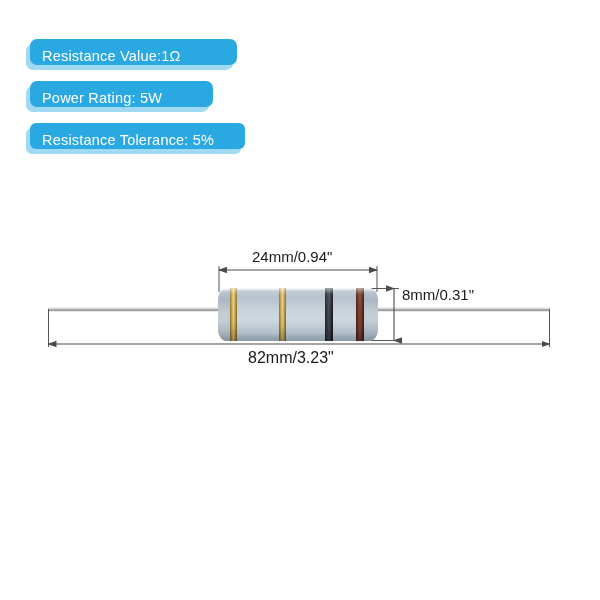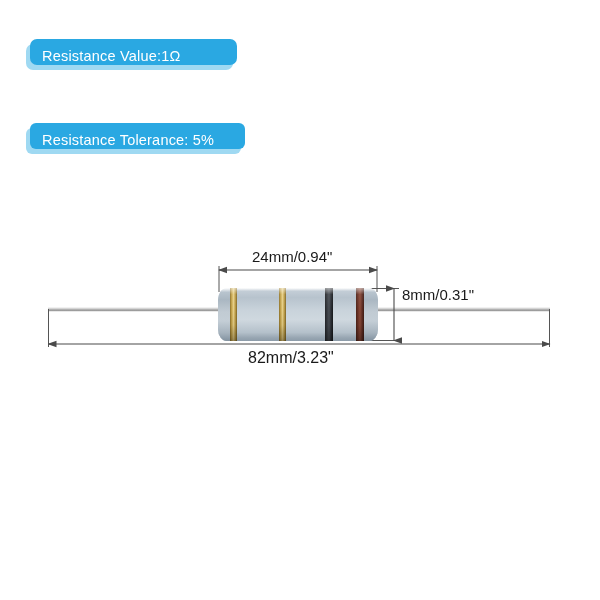--- a/index.html
+++ b/index.html
@@ -158,20 +158,23 @@
 </style>
 </head>
 <body>
 
 <div id="page-root">
 
   <div class="spec-list">
     <div class="spec-badge" id="badge-0">
       <span class="spec-text">Resistance Value:1Ω</span>
     </div>
+    <div class="spec-badge" id="badge-1">
+      <span class="spec-text">Power Rating: 5W</span>
+    </div>
     <div class="spec-badge" id="badge-2">
       <span class="spec-text">Resistance Tolerance: 5%</span>
     </div>
   </div>
 
   <div class="diagram">
 
     <svg width="600" height="600" viewBox="0 0 600 600">
       <defs>
         <marker id="arrL" markerWidth="9" markerHeight="8" refX="1" refY="4" orient="auto" markerUnits="userSpaceOnUse">

